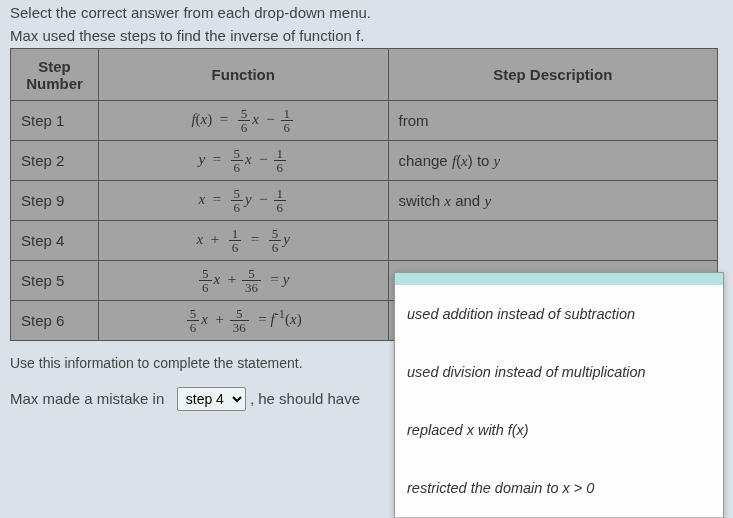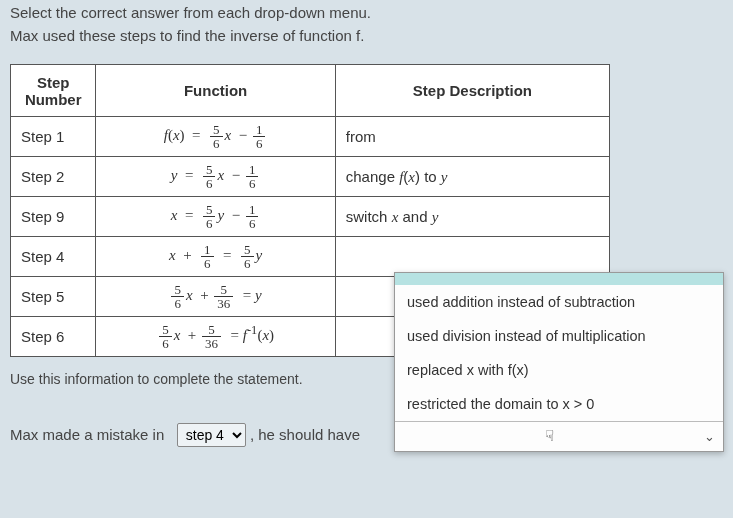--- a/index.html
+++ b/index.html
@@ -7,25 +7,25 @@
     width: 733px;
     height: 518px;
     background: #d8e2e8;
     font-family: Arial, sans-serif;
     color: #333;
     padding: 4px 10px 10px 10px;
     position: relative;
     overflow: hidden;
   }
   .instr { font-size: 15px; color: #444; margin-bottom: 6px; }
-  .lead  { font-size: 15px; color: #444; margin-bottom: 20px; }
+  .lead  { font-size: 15px; color: #444; margin-bottom: 4px; }
   table.steps {
     border-collapse: collapse;
-    width: 600px;
-    background: #ffffff;
+    width: 708px;
+    background: #a3a3a3;
   }
   table.steps th, table.steps td {
     border: 1.5px solid #555;
     padding: 6px 10px;
     font-size: 15px;
     vertical-align: middle;
   }
   table.steps th {
     font-weight: bold;
     text-align: center;
@@ -35,42 +35,43 @@
   th.func    { width: 290px; }
   th.desc    { width: 330px; }
   td.stepnum { text-align: left; }
   td.func    { text-align: center; font-family: 'Times New Roman', serif; font-size: 17px; }
   td.desc    { text-align: left; padding-left: 10px; }
   .frac { display:inline-block; vertical-align:middle; text-align:center; font-size:13px; line-height:1; margin:0 2px;}
   .frac .n { display:block; border-bottom:1px solid #333; padding:0 3px;}
   .frac .d { display:block; padding:0 3px;}
   .mi { font-style: italic; font-family:'Times New Roman',serif;}
   .footnote { font-size:14px; color:#444; margin-top:14px;}
-  .answer-row { margin-top:36px; font-size:15px; color:#444;}
+  .answer-row { margin-top:16px; font-size:15px; color:#444;}
   select.dd {
     font-size:14px; padding:2px 4px; background:#eef3f6;
     border:1px solid #888; border-radius:2px;
   }
   .dropdown-panel {
     position:absolute;
     left:394px; top:272px;
     width:330px;
     background:#fdfdfd;
     border:1px solid #999;
     box-shadow:0 2px 6px rgba(0,0,0,0.25);
     font-size:14.5px;
   }
   .dropdown-panel .hl {
     background:#b6e2e2;
     height:12px;
   }
   .dropdown-panel .opt {
-    padding:9px 12px;
+    padding:21px 12px;
     color:#333;
     cursor:pointer;
+    font-style:italic;
   }
   .dropdown-panel .placeholder {
     border-top:1px solid #bbb;
     height:30px;
     text-align:center;
     position:relative;
   }
   .dropdown-panel .placeholder .chev {
     position:absolute; right:8px; top:7px; font-size:13px; color:#555;
   }

